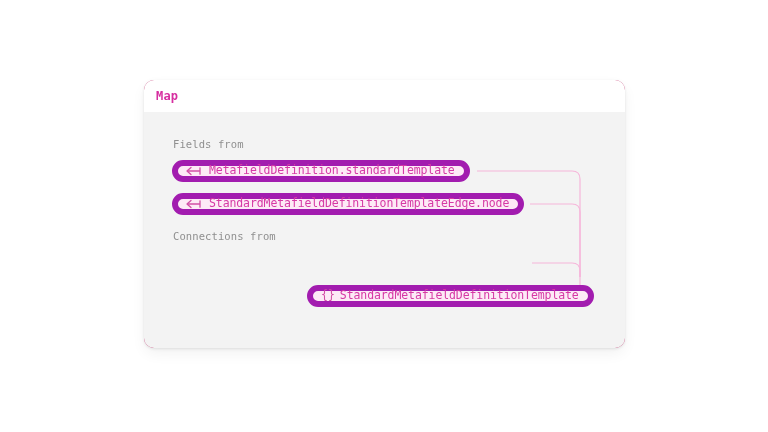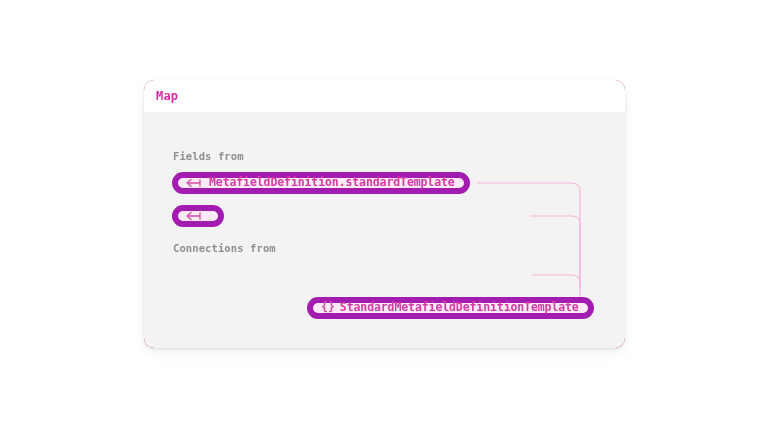--- a/index.html
+++ b/index.html
@@ -61,24 +61,23 @@
     top: 32px;
     width: 100%;
     height: 236px;
     background: #f3f3f3;
   }
 
   
   .graph {
     position: absolute;
     left: 0;
-    top: 12px;
+    top: 0;
     width: 481px;
     height: 236px;
-    font-weight: bold;
   }
 
   .wires {
     position: absolute;
     left: 0;
     top: 0;
     width: 481px;
     height: 236px;
     pointer-events: none;
   }
@@ -178,20 +177,21 @@
         </div>
 
         <div class="pill pill-1">
           <span class="glyph">
             <svg width="17" height="10" viewBox="0 0 17 10">
               <path d="M1 5 H14" stroke="currentColor" stroke-width="1.3" fill="none"></path>
               <path d="M5 1.5 L1 5 L5 8.5" stroke="currentColor" stroke-width="1.3" fill="none" stroke-linecap="round" stroke-linejoin="round"></path>
               <path d="M14 1.8 V8.2" stroke="currentColor" stroke-width="1.3" fill="none" stroke-linecap="round"></path>
             </svg>
           </span>
+          <span class="ptext">StandardMetafieldDefinitionTemplateEdge.node</span>
         </div>
 
 
         <div class="pill pill-3">
           <span class="braces">{}</span>
           <span class="ptext">StandardMetafieldDefinitionTemplate</span>
         </div>
 
       </div>
     </div>

